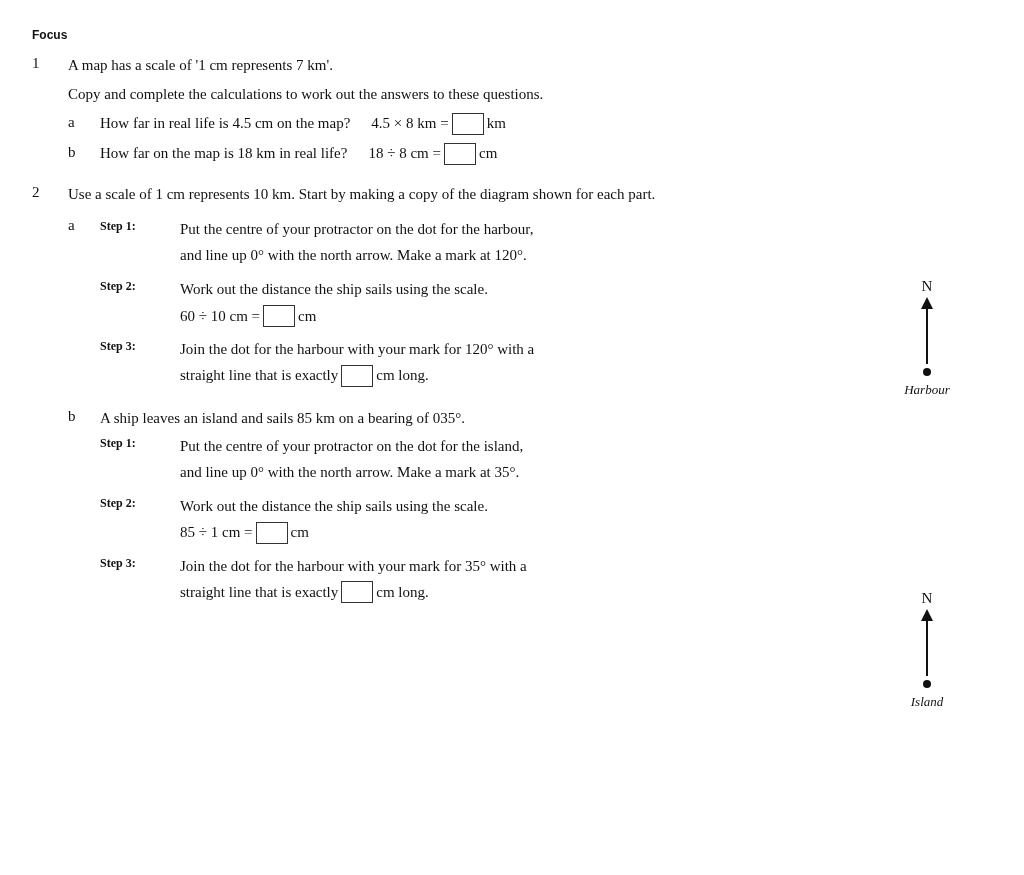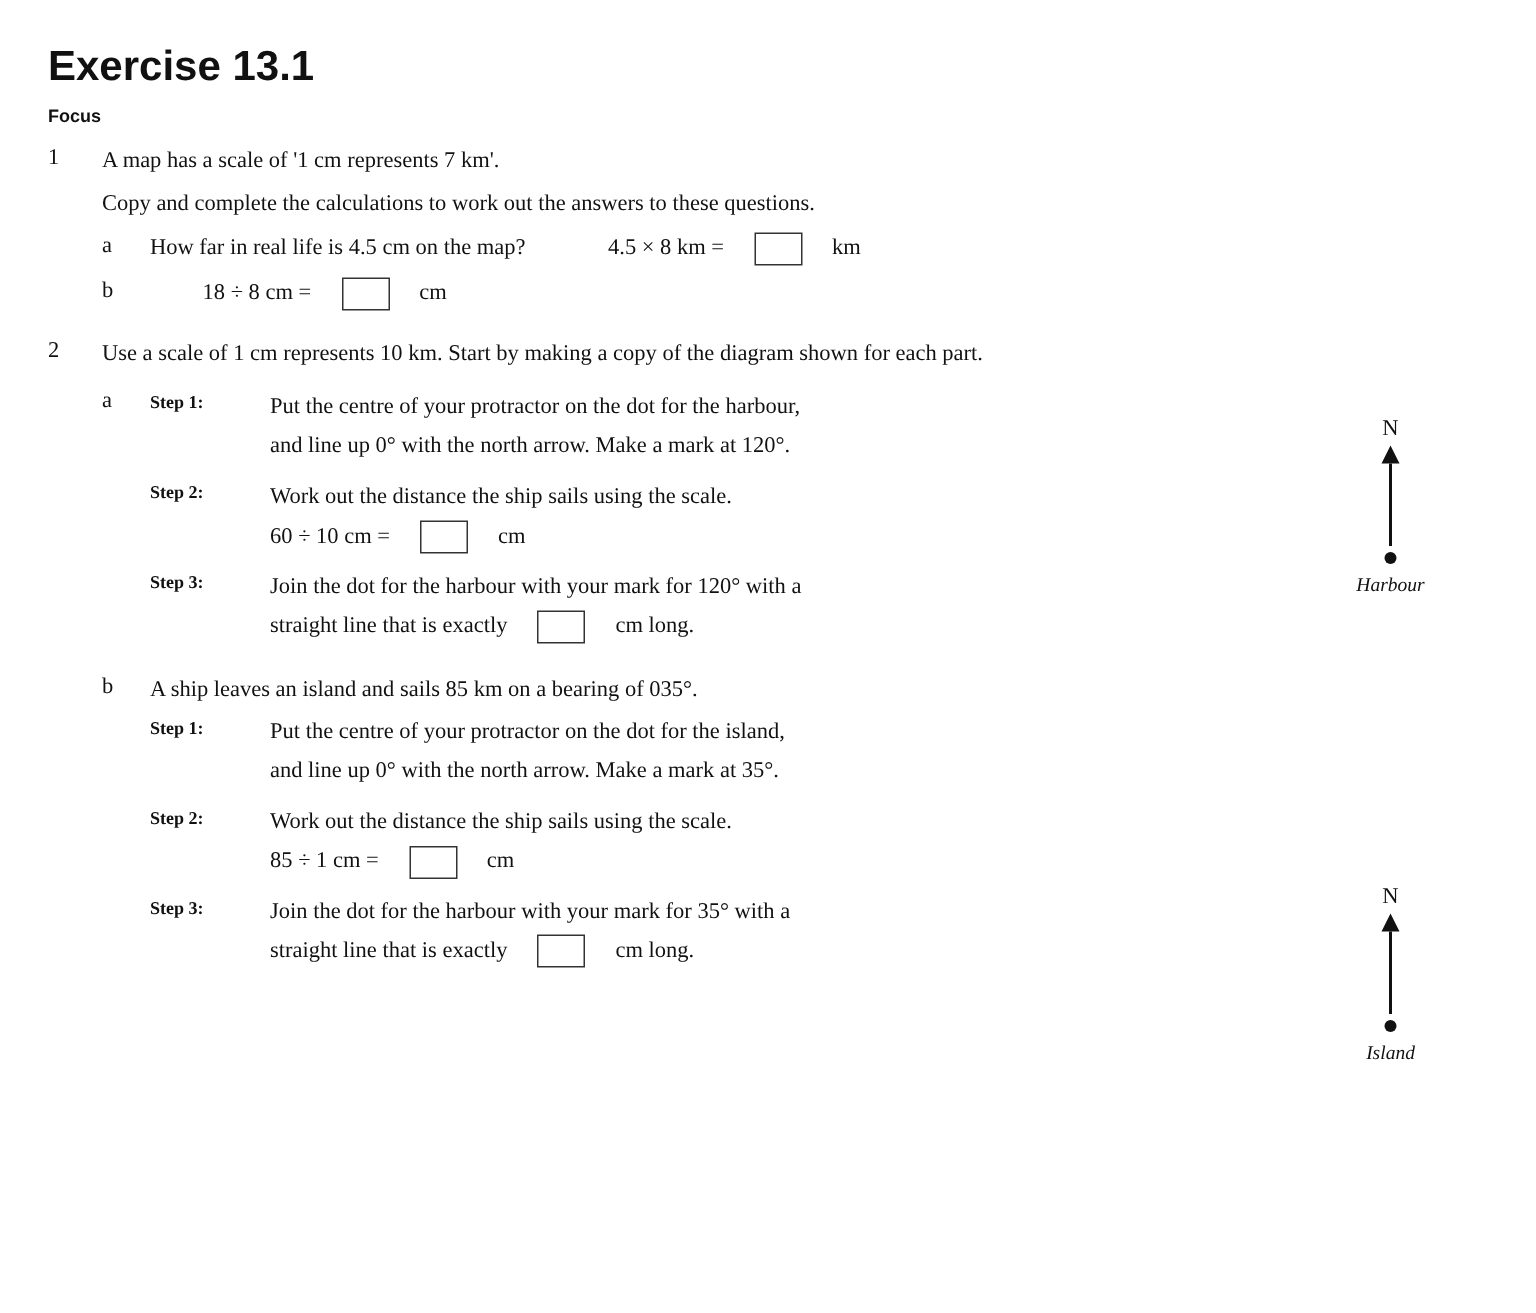--- a/index.html
+++ b/index.html
@@ -59,21 +59,21 @@
     .sub-content {
       flex: 1;
     }
     .sub-content p {
       margin-bottom: 4px;
       line-height: 1.55;
     }
     .calc-line {
       display: flex;
       align-items: center;
-      gap: 20px;
+      gap: 3px;
       margin-bottom: 2px;
       flex-wrap: wrap;
     }
     .input-box {
       display: inline-block;
       width: 32px;
       height: 22px;
       border: 1.5px solid #333;
       vertical-align: middle;
     }
@@ -149,21 +149,20 @@
       background: #111;
       border-radius: 50%;
       margin-top: 4px;
     }
   </style>
 </head>
 <body>
 
 <div class="page">
 
-  <h1 class="exercise-title">Exercise 13.1</h1>
   <h2 class="section-title">Focus</h2>
 
   <div class="question-block">
     <div class="q-number">1</div>
     <div class="q-content">
       <p>A map has a scale of '1 cm represents 7 km'.</p>
       <p>Copy and complete the calculations to work out the answers to these questions.</p>
 
       <div class="sub-question">
         <div class="sub-label">a</div>
@@ -175,20 +174,21 @@
             <span class="input-box"></span>
             <span>km</span>
           </div>
         </div>
       </div>
 
       <div class="sub-question">
         <div class="sub-label">b</div>
         <div class="sub-content">
           <div class="calc-line">
+            <span>How far on the map is 18 km in real life?</span>
             &nbsp;&nbsp;&nbsp;&nbsp;
             <span>18 ÷ 8 cm =</span>
             <span class="input-box"></span>
             <span>cm</span>
           </div>
         </div>
       </div>
     </div>
   </div>
 

